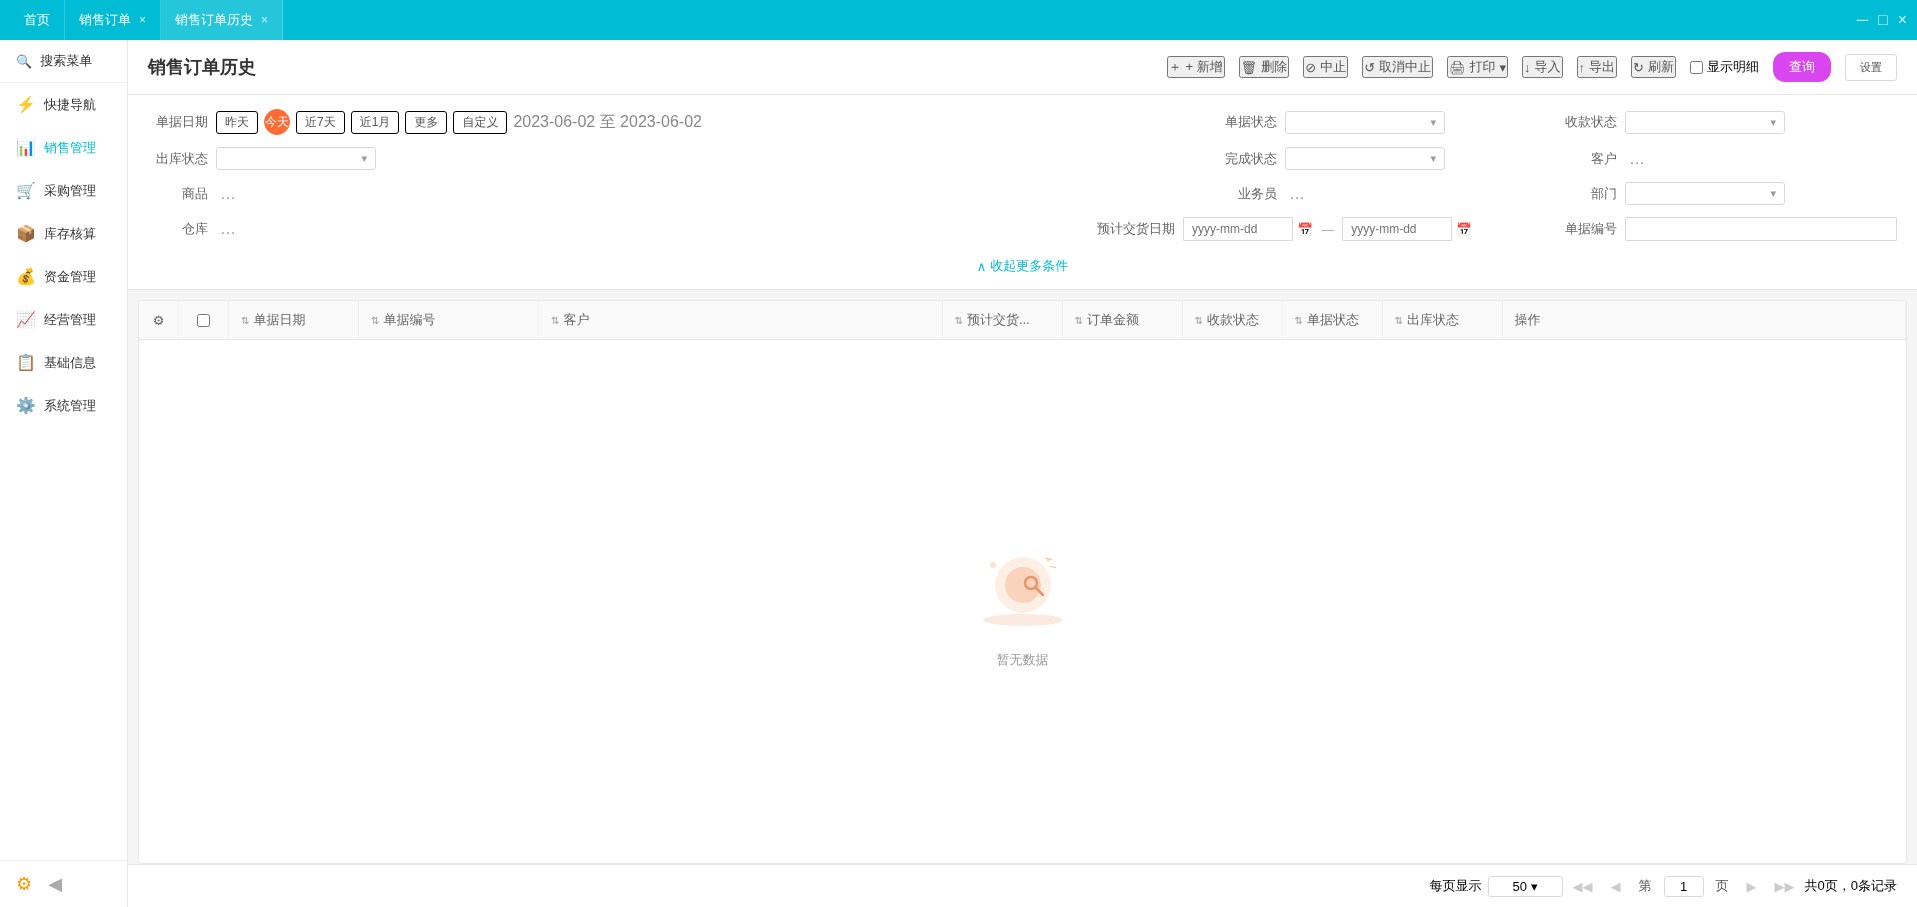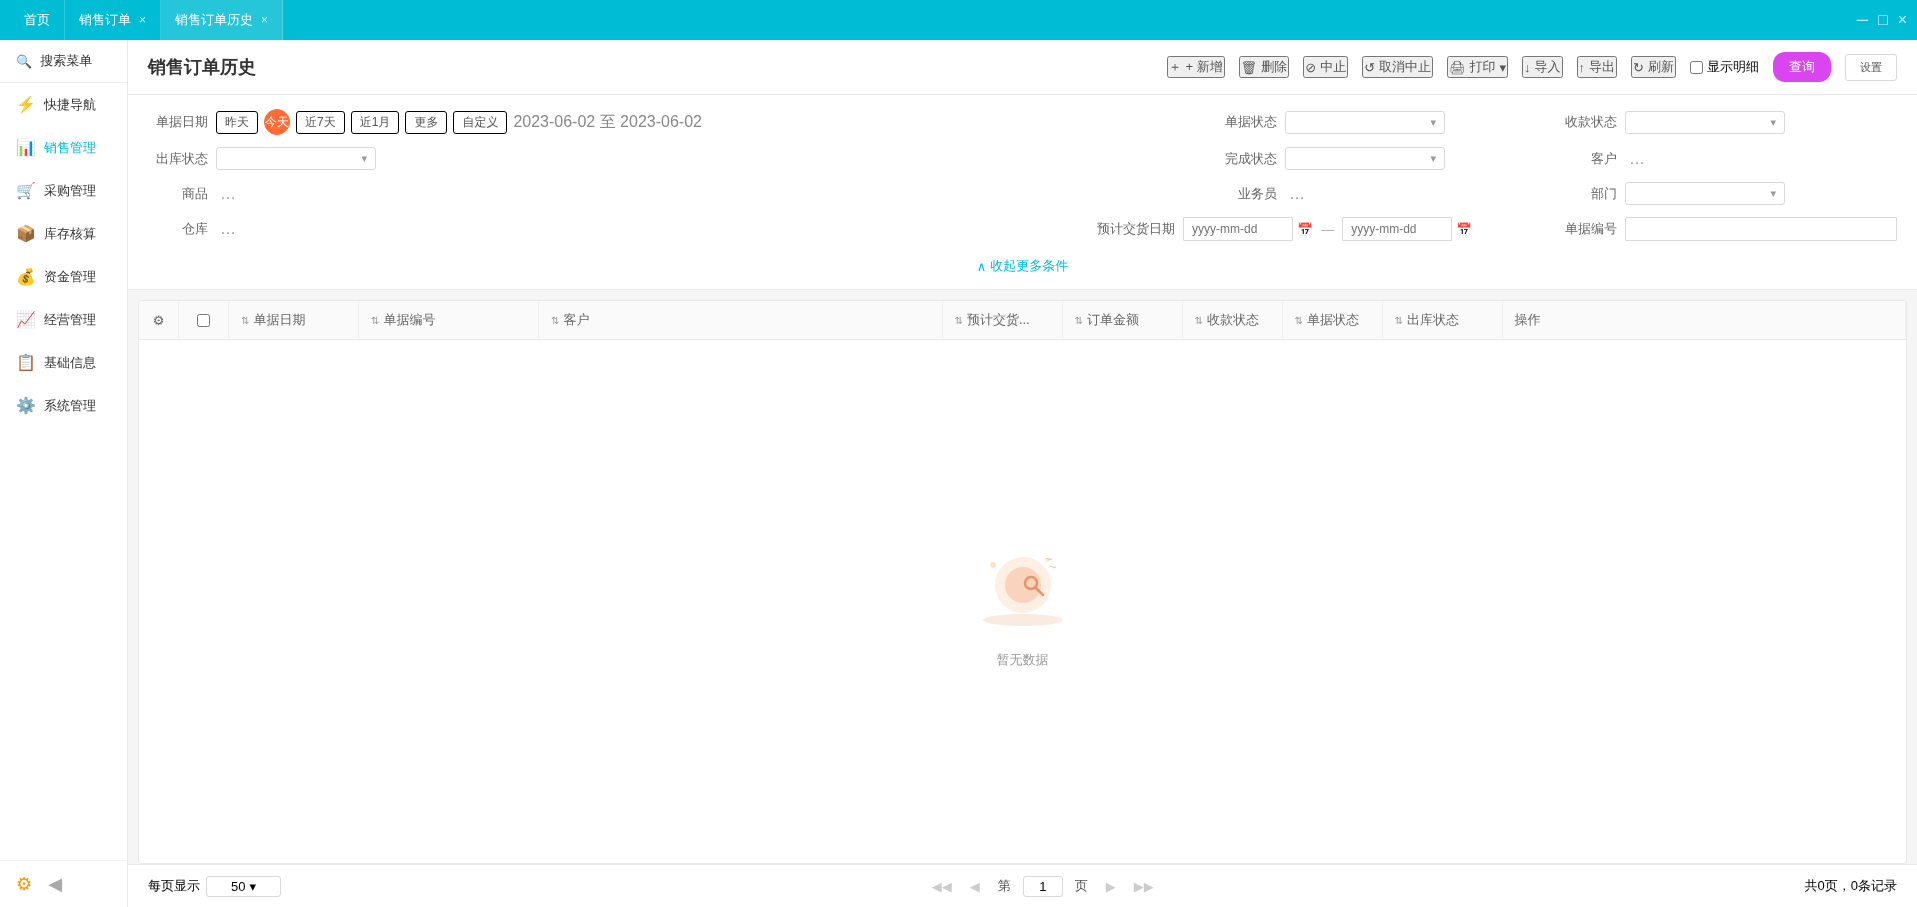--- a/index.html
+++ b/index.html
@@ -303,25 +303,25 @@
     .empty-icon {
       width: 120px;
       height: 100px;
       margin-bottom: 16px;
     }
 
     
     .pagination {
       display: flex;
       align-items: center;
-      justify-content: space-between;
+      justify-content: flex-end;
       padding: 10px 20px;
       background: white;
       border-top: 1px solid #e8e8e8;
-      gap: 25px;
+      gap: 4px;
       flex-shrink: 0;
     }
     .page-size-select {
       display: flex;
       align-items: center;
       gap: 6px;
     }
     .page-size-box {
       border: 1px solid #d9d9d9;
       border-radius: 3px;

